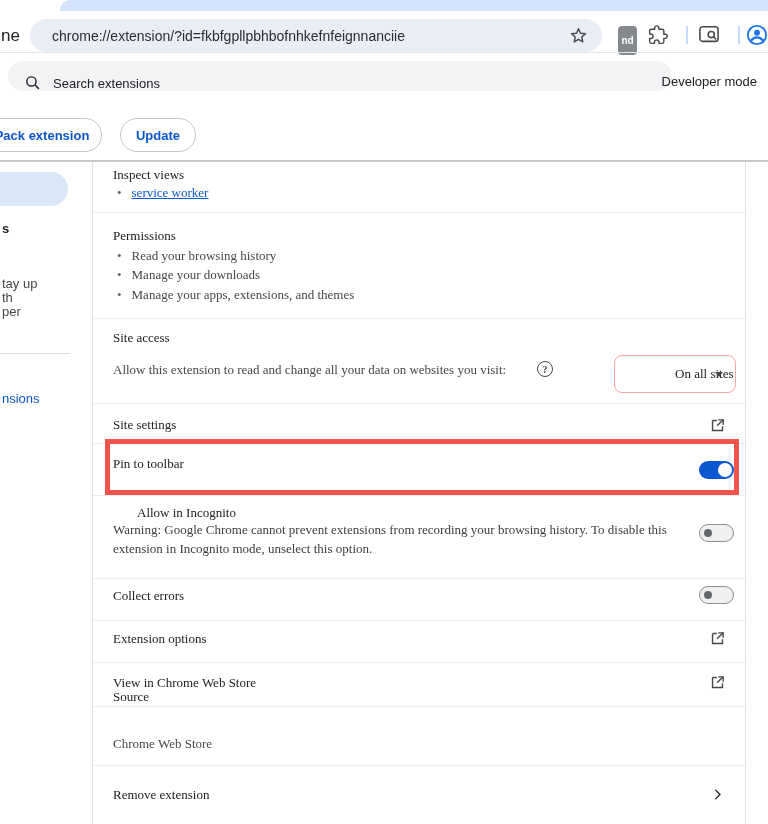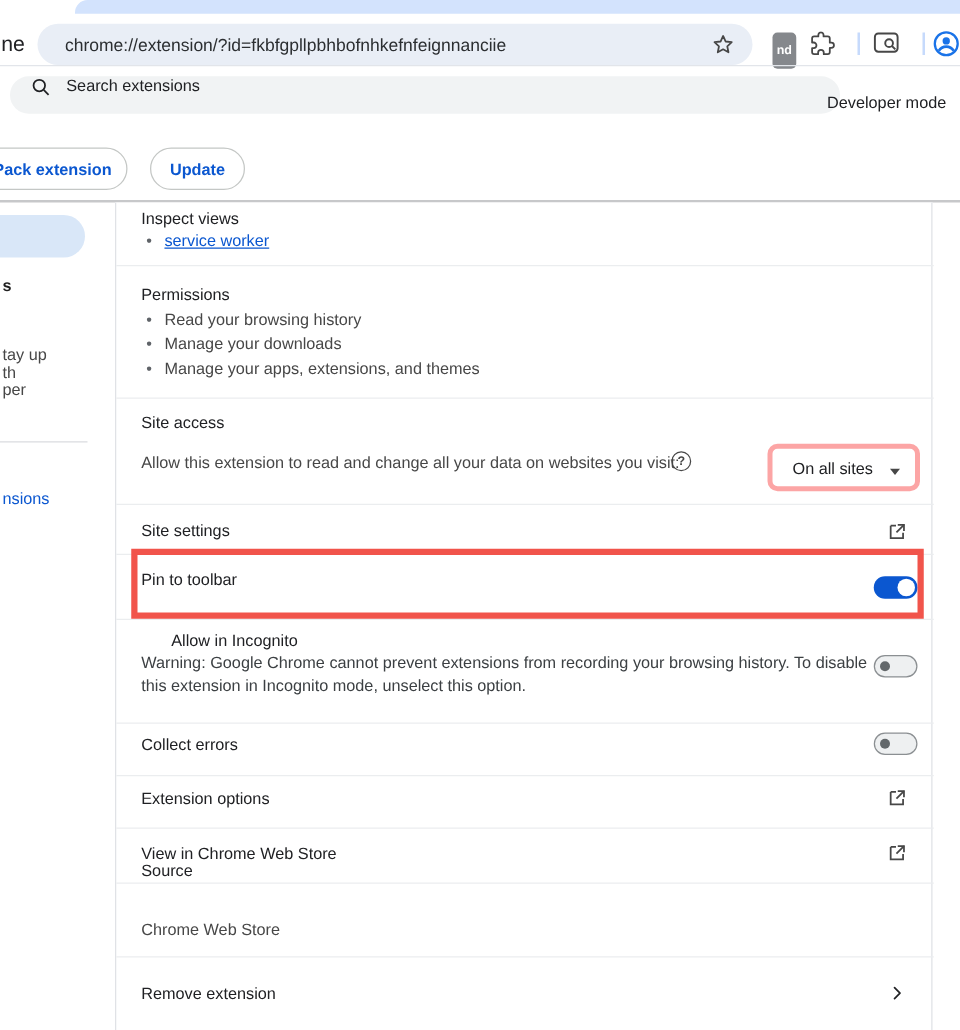--- a/index.html
+++ b/index.html
@@ -18,21 +18,21 @@
               display:flex; align-items:center; justify-content:center; }
   .ext-badge { position:absolute; left:618px; top:26px; width:19px; height:29px; border-radius:4px;
                background:#85888c; color:#fff; font-size:10px; font-weight:bold;
                display:flex; align-items:center; justify-content:center; }
   .icon-abs { position:absolute; display:flex; align-items:center; justify-content:center; }
   .vsep { position:absolute; top:26px; width:2px; height:18px; background:#c6dafc; }
   .chrome-border { position:absolute; left:0; top:52px; width:768px; height:1px; background:#e2e5ea; }
 
   
   .search-pill { position:absolute; left:8px; top:61px; width:664px; height:30px; border-radius:20px;
-                 background:#f1f3f4; display:flex; align-items:flex-start; }
+                 background:#f1f3f4; display:flex; align-items:flex-end; }
   .search-label { margin-left:12px; font-size:13px; color:#202124; }
   .devmode-label { position:absolute; right:11px; top:74px; font-size:13px; color:#202124; }
 
   .pill-btn { position:absolute; top:118px; height:34px; border:1px solid #c4c7c5; border-radius:17px;
               background:#fff; color:#0b57d0; font-size:13px; font-weight:bold;
               display:flex; align-items:center; justify-content:center; cursor:pointer; }
   .pack-btn { left:-18px; width:120px; }
   .update-btn { left:120px; width:76px; }
   .toolbar-border { position:absolute; left:0; top:160px; width:768px; height:2px; background:#c7c8ca; }
 
@@ -40,34 +40,34 @@
   .side-pill { position:absolute; left:-24px; top:172px; width:92px; height:34px;
                background:#d9e7f8; border-radius:17px; }
   .frag { position:absolute; left:2px; font-size:13px; color:#474747; }
   .frag-bold { top:221px; font-weight:bold; color:#1f1f1f; }
   .frag-l1 { top:276px; } .frag-l2 { top:290px; } .frag-l3 { top:304px; }
   .side-divider { position:absolute; left:0; top:353px; width:70px; height:1px; background:#dadce0; }
   .frag-bottom { top:391px; }
 
   
   .card { position:absolute; left:92px; top:162px; width:654px; height:662px; background:#fff;
-          border-left:1px solid #e0e2e6; border-right:1px solid #e0e2e6; }
+          border-left:1px solid #e0e2e6; border-right:1px solid #e0e2e6;font-family:Liberation Serif, serif; }
   .card .divider { position:absolute; left:0; width:654px; height:1px; background:#ebedef; }
   .lbl { position:absolute; left:20px; font-size:13px; color:#202124; white-space:nowrap; }
   .sub { color:#474747; }
   .bullet { position:absolute; left:24px; font-size:13px; color:#474747; white-space:nowrap; }
   .bullet::before { content:"•"; margin-right:10px; color:#5f6368; }
   .bullet a, .link { color:#0b57d0; text-decoration:underline; cursor:pointer; }
   .help-circle { position:absolute; width:16px; height:16px; border:1.4px solid #474747; border-radius:50%;
                  font-size:10px; font-weight:bold; color:#474747;
                  display:flex; align-items:center; justify-content:center; }
   .help-circle::after { content:"?"; }
   .dropdown { position:absolute; left:521px; top:193px; width:122px; height:38px;
-              border:4px solid #fca5a5; border-radius:8px; background:#fff;
-              display:flex; align-items:center; cursor:pointer; }
+              border:1px solid #fca5a5; border-radius:8px; background:#fff;
+              display:flex; align-items:center; cursor:pointer;padding-left:44px; }
   .dropdown-value { margin-left:16px; font-size:13px; color:#202124; }
   .caret { position:absolute; right:12px; top:16px; width:0; height:0;
            border-left:4.5px solid transparent; border-right:4.5px solid transparent;
            border-top:5.5px solid #474747; }
   .row-icon { position:absolute; left:614px; width:20px; height:20px; display:flex;
               align-items:center; justify-content:center; cursor:pointer; }
 
   
   .toggle { position:absolute; left:606px; width:35px; height:18px; border-radius:10px; cursor:pointer; }
   .toggle-on { background:#0b57d0; }

